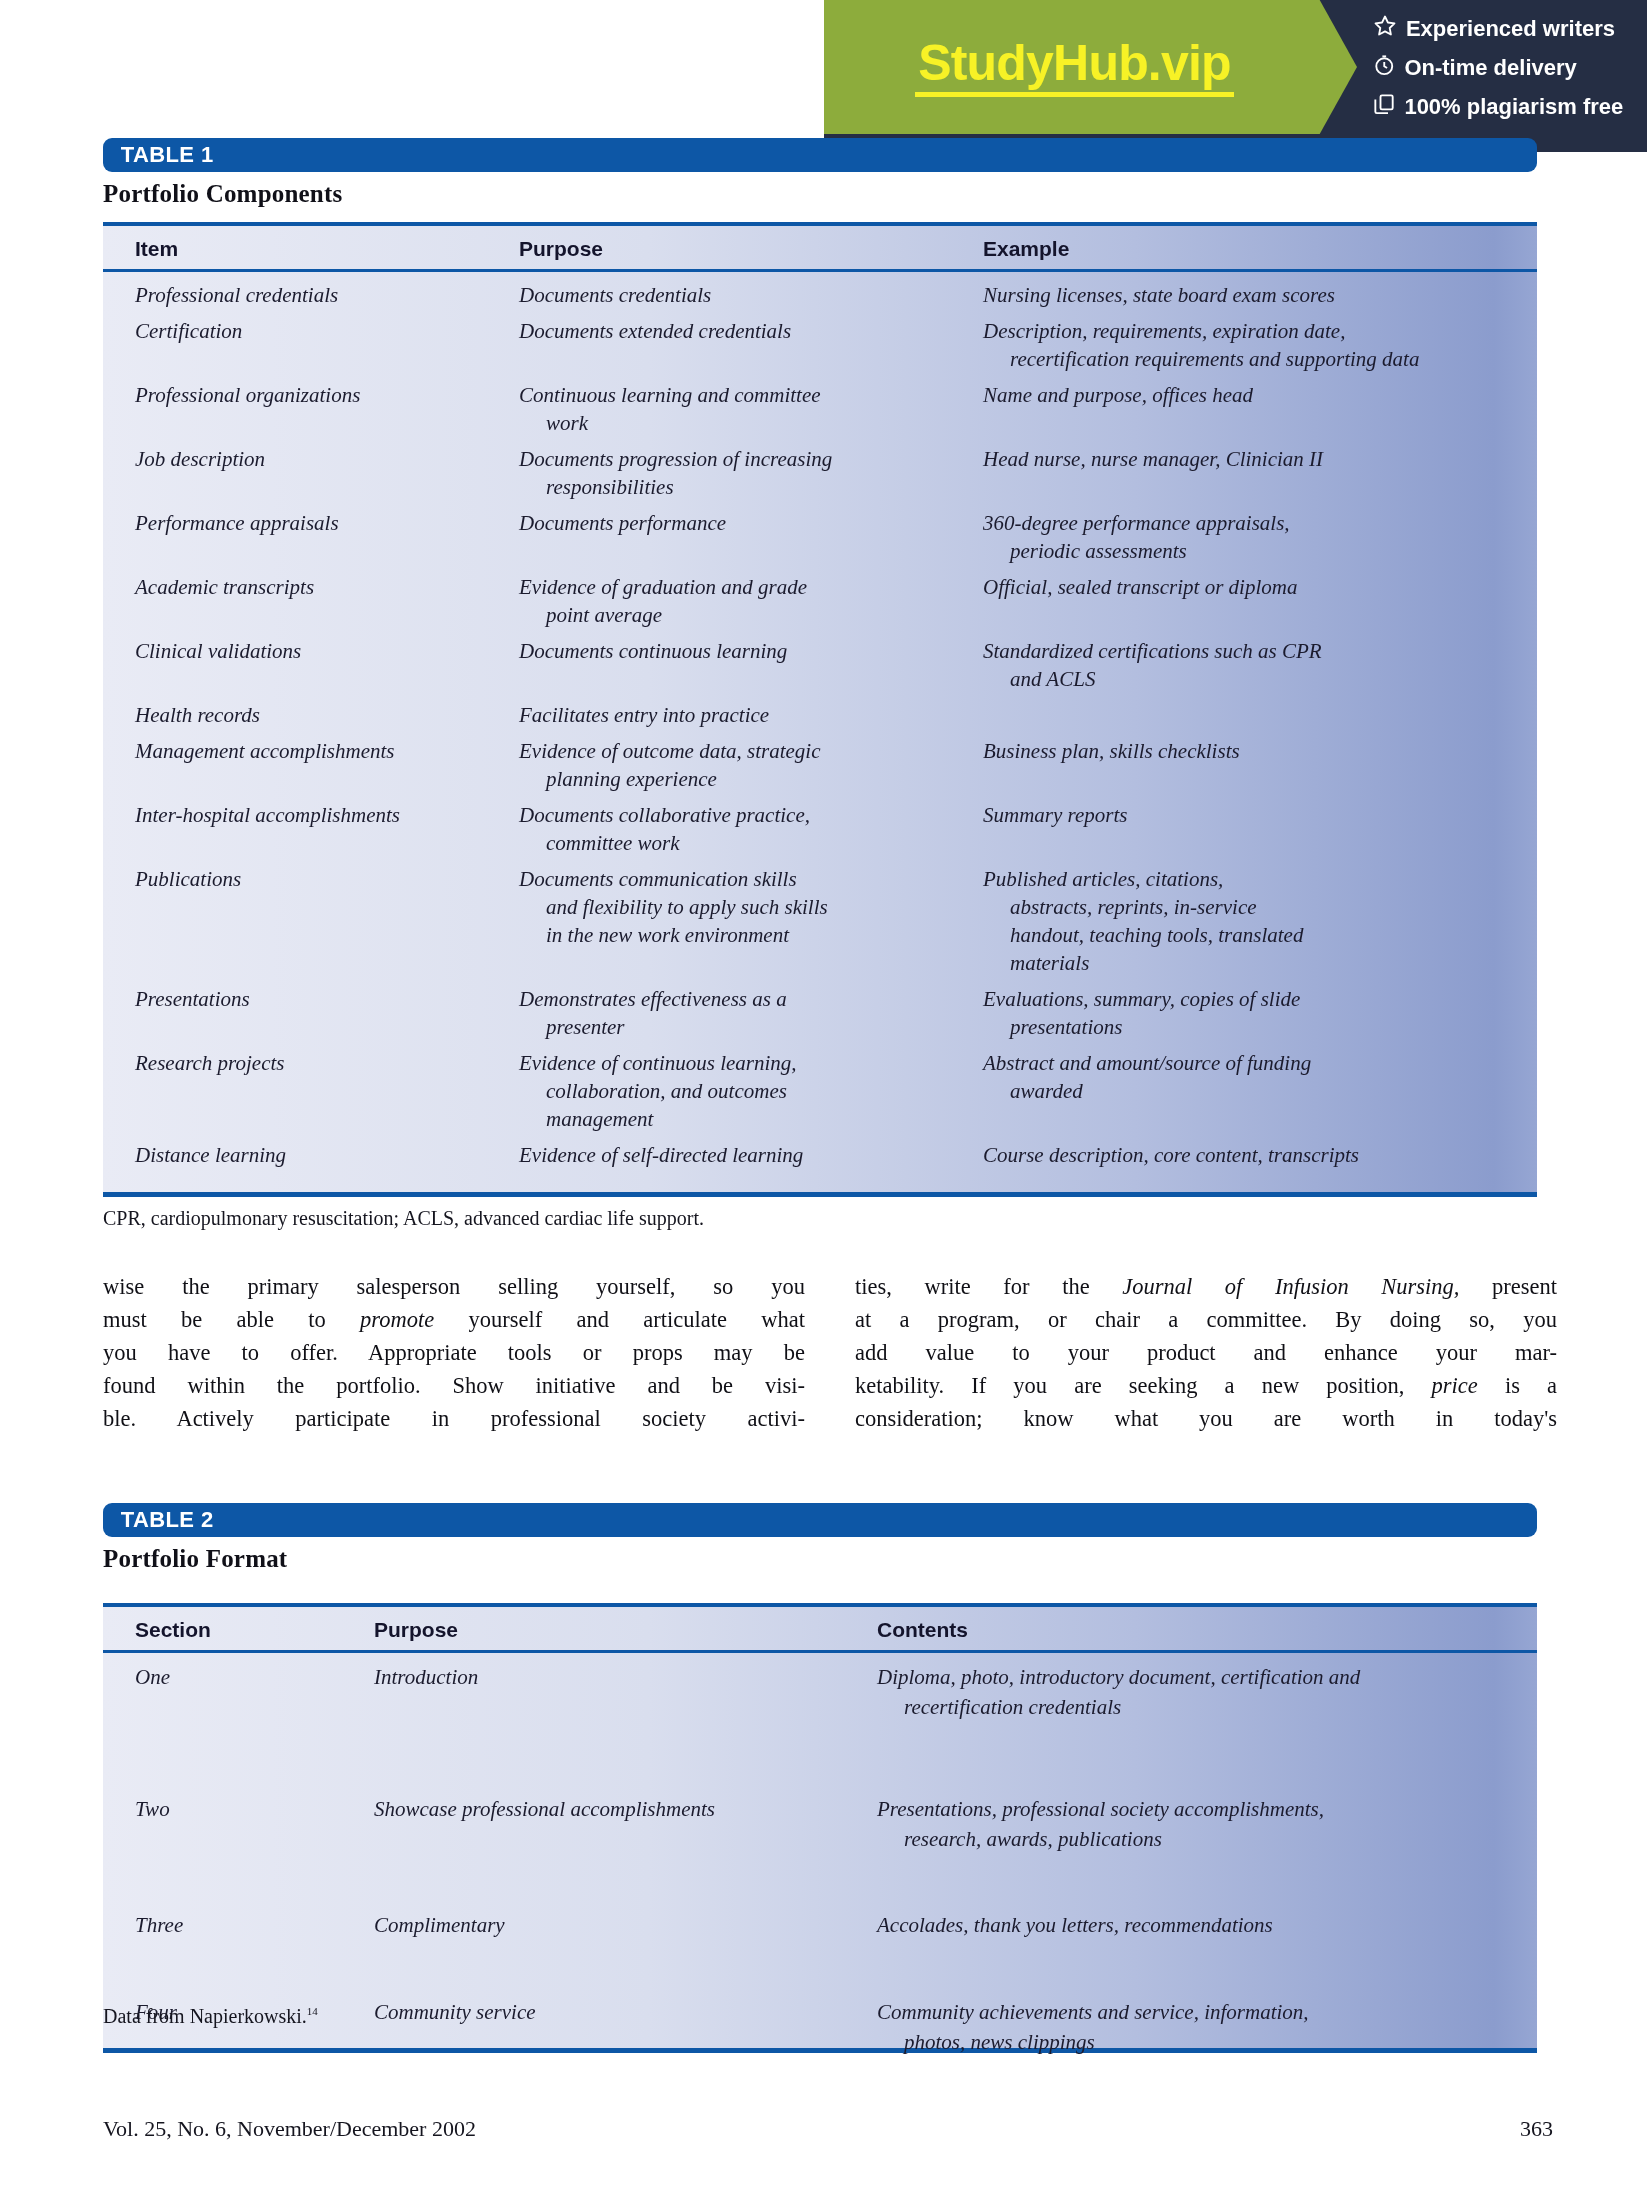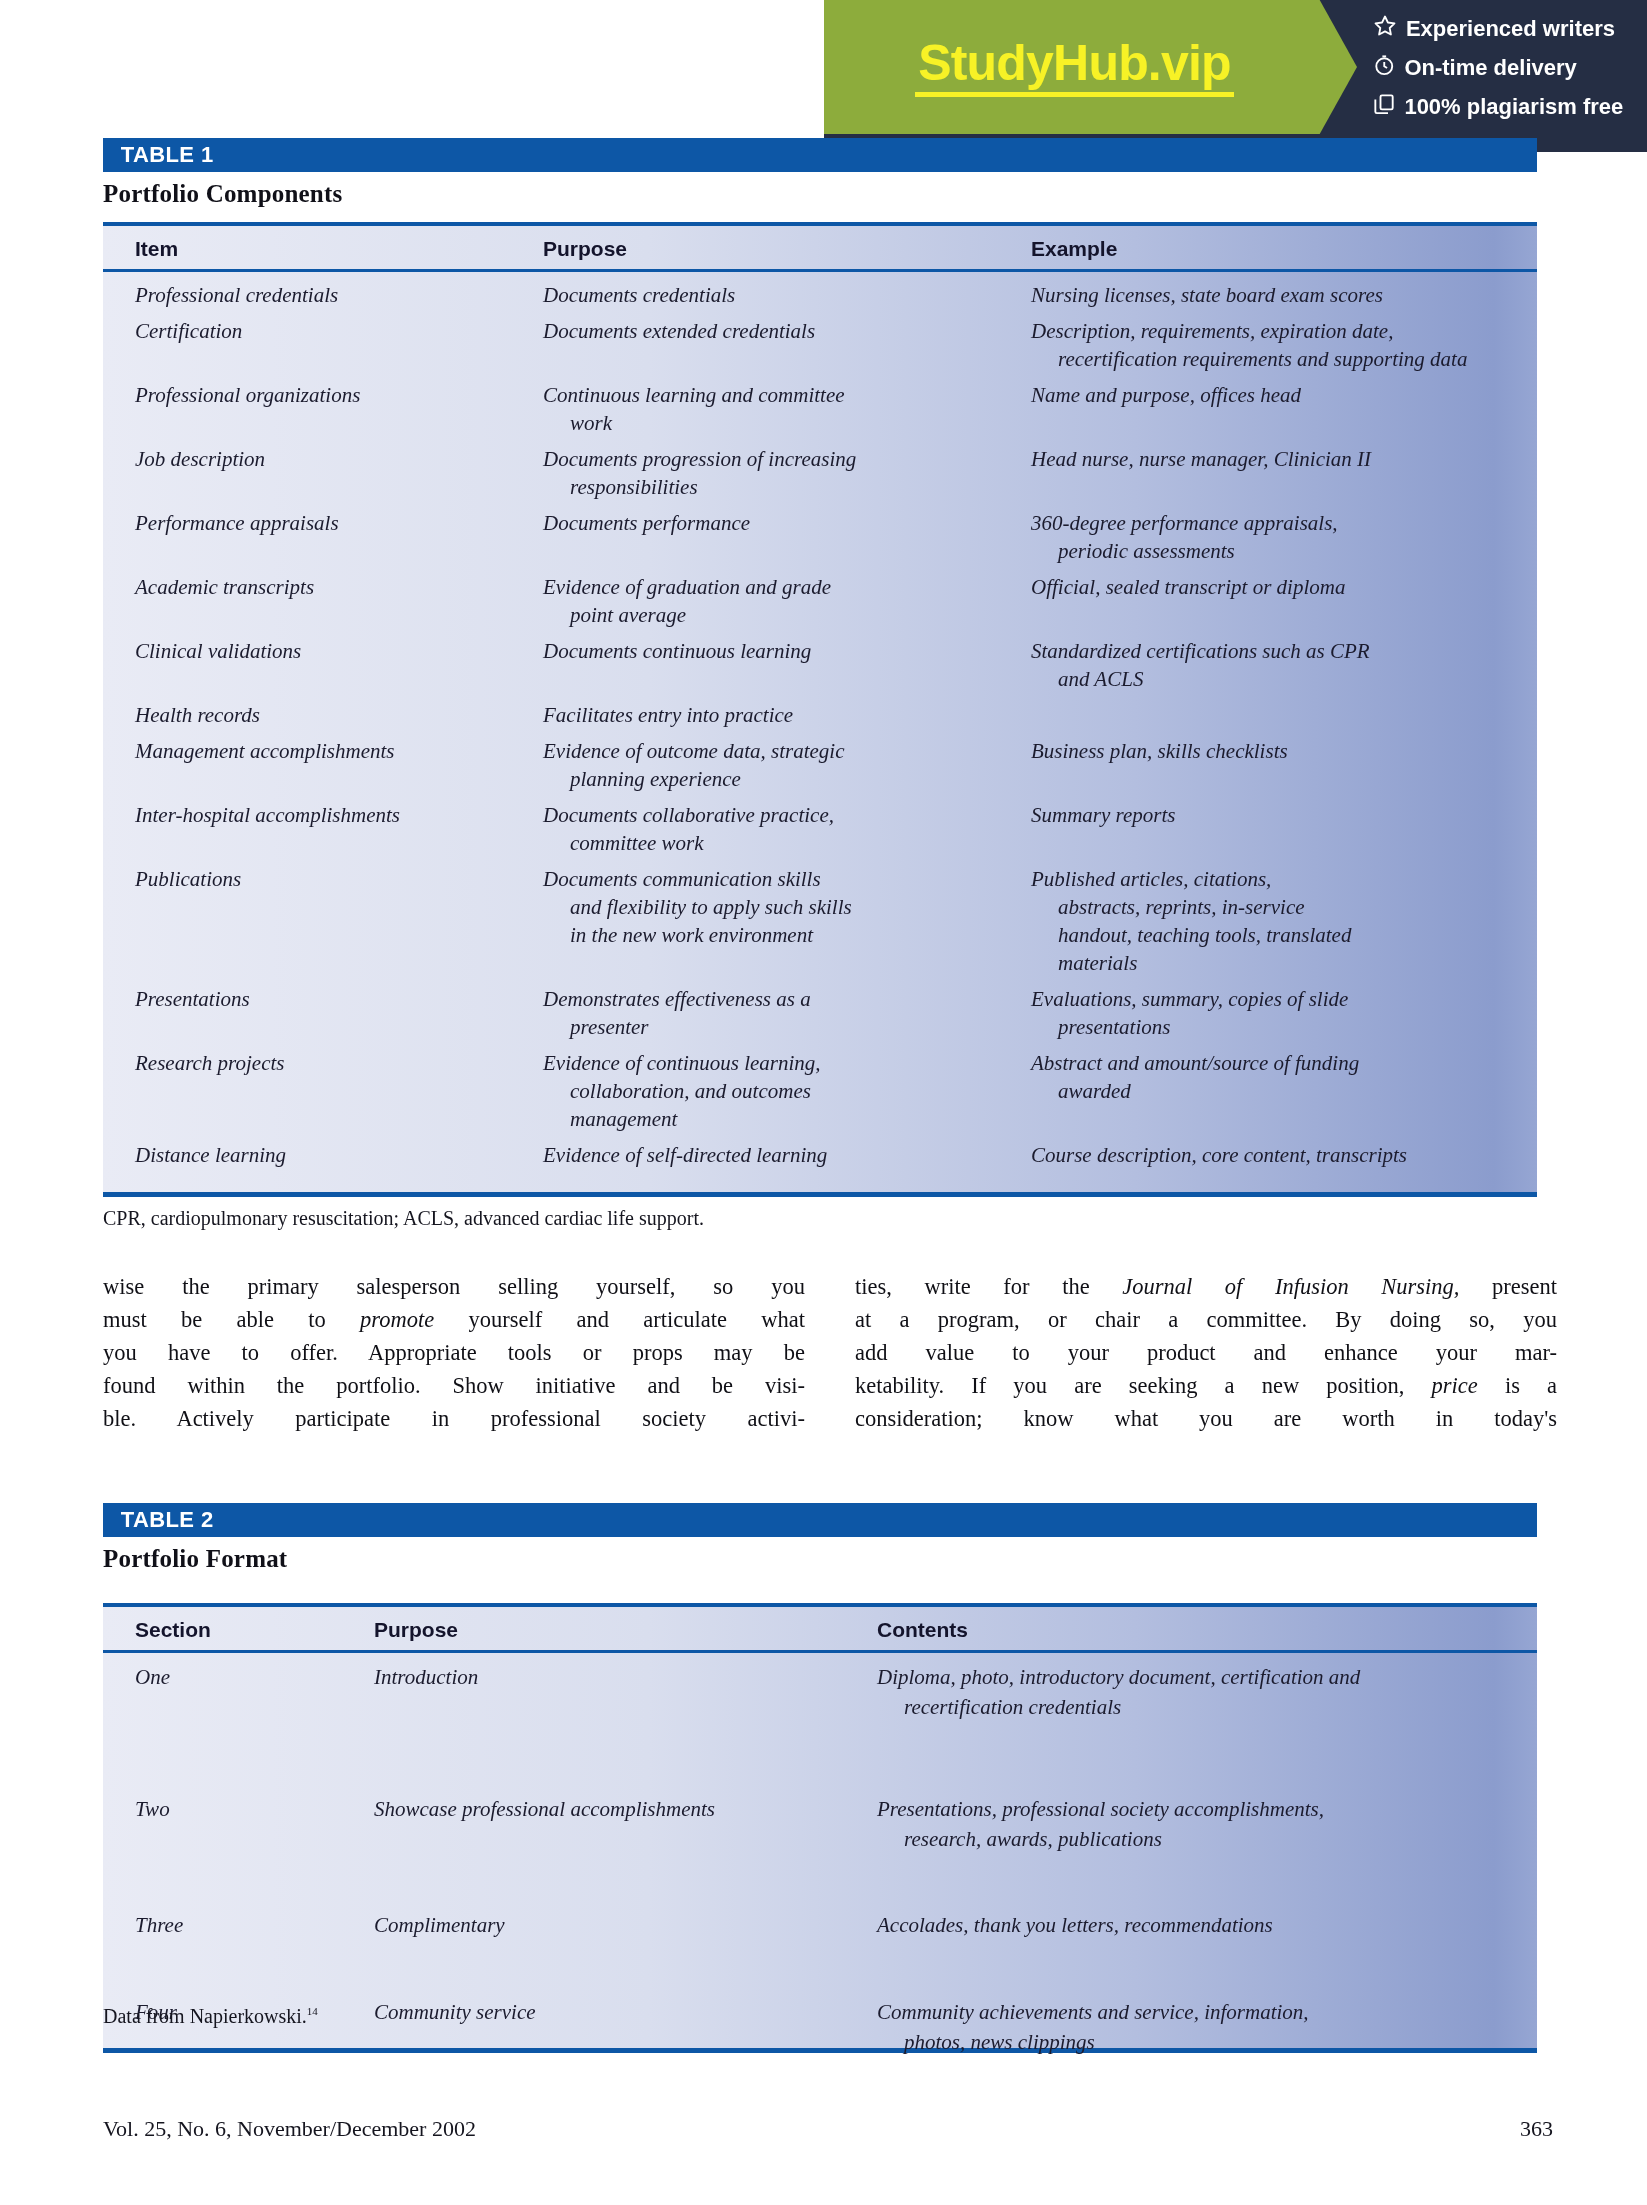--- a/index.html
+++ b/index.html
@@ -22,38 +22,38 @@
   }
   .features { position:absolute; left:549px; top:13px; display:flex; flex-direction:column; gap:7.2px; }
   .feature { display:flex; align-items:center; gap:8.9px; height:32px;
     color:#ffffff; font-family:"Liberation Sans", sans-serif; font-weight:bold; font-size:22px; }
   .feature svg { flex:0 0 auto; }
 
   
   .tbar {
     position:absolute; left:103px; width:1434px; height:34px; background:#0d57a6;
     color:#ffffff; font-family:"Liberation Sans", sans-serif; font-weight:bold; font-size:22px;
-    display:flex; align-items:center; padding-left:17.7px; box-sizing:border-box; letter-spacing:0.4px;
+    display:flex; align-items:center; padding-left:17.7px; box-sizing:border-box; letter-spacing:0.4px;border-radius:9px;
   }
   .ttitle {
     position:absolute; left:103px; font-size:25px; font-weight:bold; color:#101018; letter-spacing:0.2px;
   }
   .gtable {
     position:absolute; left:103px; width:1434px; box-sizing:border-box;
     border-top:4px solid #0d57a6; border-bottom:5.6px solid #0d57a6;
     background:linear-gradient(90deg,#e9ebf5 0%, #d9deee 38%, #b3bedf 72%, #8b9ccd 97%, #96a6d3 100%);
   }
   .thead {
     display:grid; box-sizing:border-box; padding:10.5px 8px 8.9px 32px;
     border-bottom:3.2px solid #0d57a6;
     font-family:"Liberation Sans", sans-serif; font-weight:bold; font-size:21px; color:#14142c;
   }
   .tbody { padding:4.8px 8px 8px 32px; box-sizing:border-box; }
   .trow { display:grid; padding:4px 0;font-style:italic; }
-  .grid-t1 { grid-template-columns:384px 464px 1fr;gap:24px; }
+  .grid-t1 { grid-template-columns:384px 464px 1fr; }
   .grid-t2 { grid-template-columns:239px 503px 1fr; }
   .cell {
     white-space:pre-line; padding-left:27px; text-indent:-27px; padding-right:14.5px;
     font-size:21px; line-height:28px; color:#1b1b2e;
   }
   #table2 .cell { line-height:30px; }
   #table2 .trow:nth-child(1) { min-height:84px; }
   #table2 .trow:nth-child(2) { min-height:108px;margin-top:40px; }
   #table2 .trow:nth-child(3) { min-height:79px; }
   .footnote { position:absolute; left:103px; font-size:20px; color:#15151f; }

